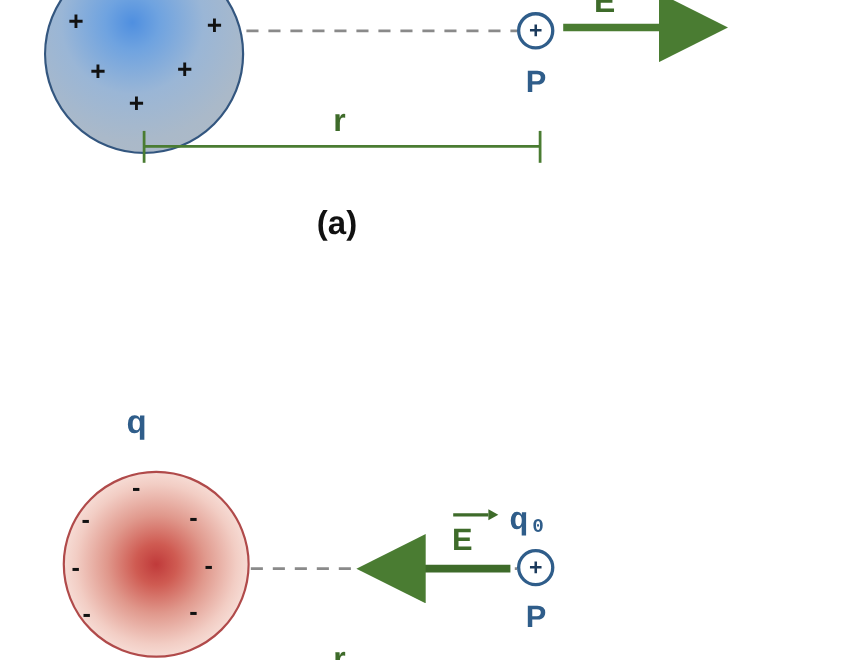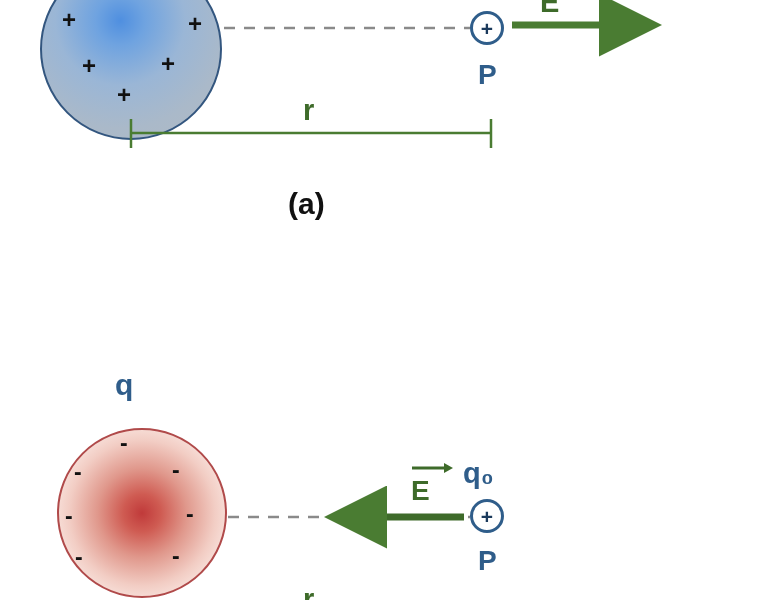--- a/index.html
+++ b/index.html
@@ -148,21 +148,21 @@
   <span class="minus-sign" style="left:186px; top:503px;">-</span>
   <span class="minus-sign" style="left:75px;  top:546px;">-</span>
   <span class="minus-sign" style="left:172px; top:545px;">-</span>
 
   <span class="lbl" style="left:115px; top:368px; font-size:30px;">q</span>
 
   <div class="testchg" style="left:470px; top:499px;">
     <span>+</span>
   </div>
 
-  <span class="lbl" style="left:463px; top:457px; font-size:29px;">q₀</span>
+  <span class="lbl" style="left:463px; top:457px; font-size:29px;font-family:Liberation Mono, monospace;">q₀</span>
   <span class="lbl" style="left:478px; top:545px; font-size:28px;">P</span>
   <span class="lbl-green" style="left:411px; top:475px; font-size:28px;">E</span>
   <span class="lbl-green" style="left:303px; top:583px; font-size:29px;">r</span>
 
   <svg class="overlay">
     <defs>
       <marker id="arrhead-green" markerWidth="9" markerHeight="9" refX="1" refY="4.5" orient="auto">
         <path d="M0,0 L9,4.5 L0,9 Z" fill="#4a7c32"></path>
       </marker>
       <marker id="arrhead-green-sm" markerWidth="8" markerHeight="8" refX="1" refY="4" orient="auto">

